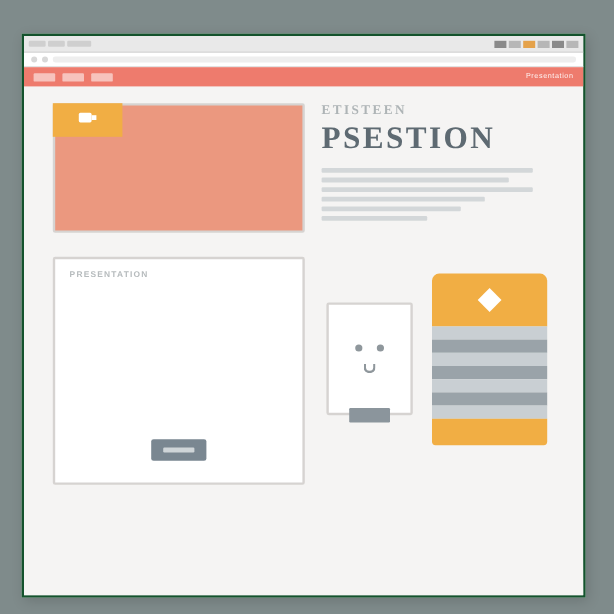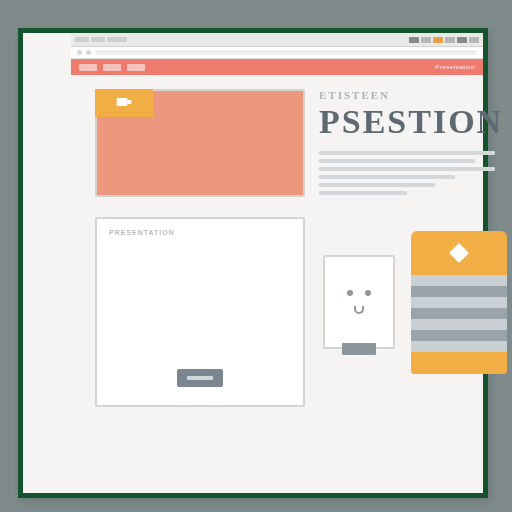--- a/index.html
+++ b/index.html
@@ -8,23 +8,22 @@
     background: #7f8b8b;
     font-family: Arial, Helvetica, sans-serif;
     overflow: hidden;
     position: relative;
   }
   .window {
     position: absolute;
     left: 18px; top: 28px;
     width: 470px; height: 470px;
     background: #f5f4f3;
-    border: 5px solid #14532d;
+    border: 2px solid #14532d;
     box-shadow: 2px 3px 10px rgba(0,0,0,0.15);
-    padding-left: 48px;
   }
   .titlebar {
     height: 14px;
     background: #e9e9e9;
     border-bottom: 1px solid #d0d0d0;
     display: flex;
     align-items: center;
     padding: 0 4px;
     gap: 4px;
   }
@@ -90,21 +89,21 @@
     width: 200px;
   }
   .eyebrow {
     font-size: 11px;
     letter-spacing: 2px;
     color: #aeb4b6;
     font-weight: bold;
     font-family: Georgia, 'Times New Roman', serif;
   }
   .title {
-    font-size: 34px;
+    font-size: 26px;
     letter-spacing: 2px;
     color: #5e6a72;
     font-weight: 800;
     font-family: Georgia, 'Times New Roman', serif;
     margin-top: 2px;
   }
   .para {
     margin-top: 10px;
     display: flex; flex-direction: column; gap: 4px;
   }

